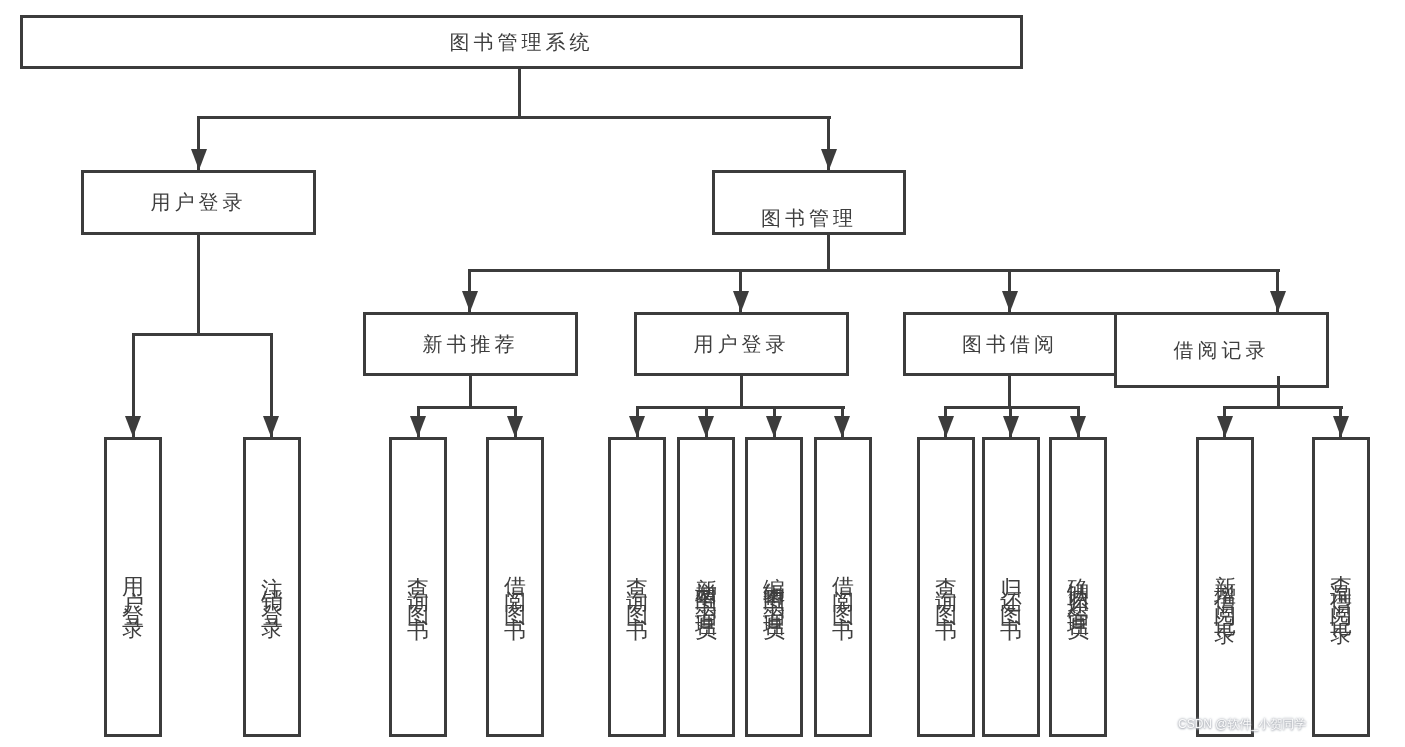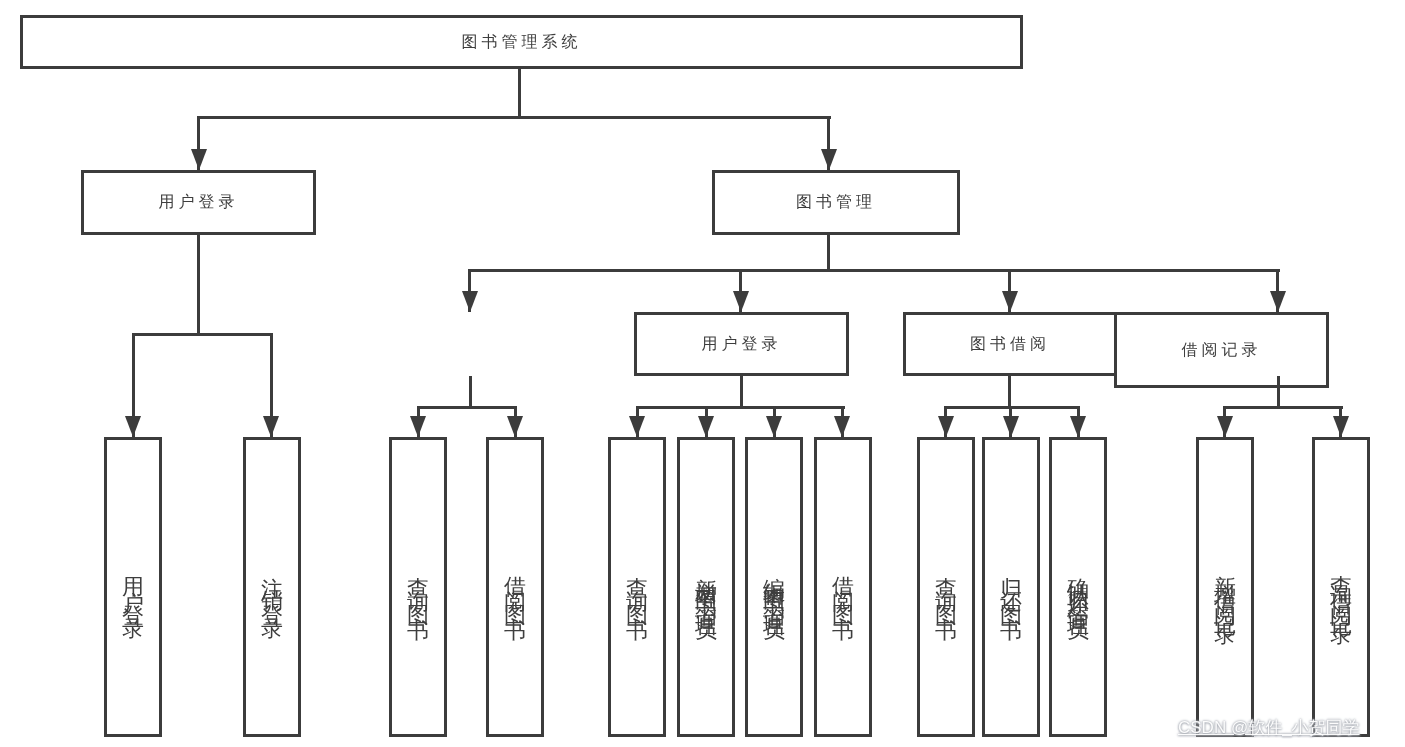--- a/index.html
+++ b/index.html
@@ -6,24 +6,24 @@
   #stage {
     position:relative; width:1405px; height:747px; background:#ffffff;
     font-family:"Liberation Sans", sans-serif; overflow:hidden;
   }
   .box {
     position:absolute; box-sizing:border-box;
     border:3px solid #3c3c3c; background:#ffffff;
     display:flex; align-items:center; justify-content:center;
     color:#3e3e3e;
   }
-  .hbox { font-size:16px; letter-spacing:4px; white-space:nowrap; }
+  .hbox { font-size:20px; letter-spacing:4px; white-space:nowrap; }
   .root  { left:20px;  top:15px;  width:1003px; height:54px; }
   .l2a   { left:81px;  top:170px; width:235px;  height:65px; }
-  .l2b   { left:712px; top:170px; width:248px;  height:65px; }
+  .l2b   { left:712px; top:170px; width:194px;  height:65px;align-items:flex-end; }
   .l3a   { left:363px; top:312px; width:215px;  height:64px; }
   .l3b   { left:634px; top:312px; width:215px;  height:64px; }
   .l3c   { left:903px; top:312px; width:214px;  height:64px; }
   .l3d   { left:1114px;top:312px; width:215px;  height:76px; }
   .leaf  { top:437px; width:58px; height:300px; }
   .vtext {
     writing-mode:vertical-rl; text-orientation:mixed;
     font-size:22px; line-height:1; color:#3e3e3e; white-space:nowrap;
   }
   .ls-lg { letter-spacing:14px; }
@@ -32,24 +32,23 @@
   .hline, .vline { position:absolute; background:#3c3c3c; }
   .hline { height:3px; }
   .vline { width:3px; }
   .arrow {
     position:absolute; width:0; height:0;
     border-left:8px solid transparent; border-right:8px solid transparent;
     border-top:21px solid #3c3c3c;
   }
   .watermark {
     position:absolute; left:1178px; top:716px;
-    font-size:17px; white-space:nowrap;
+    font-size:12px; white-space:nowrap;
     color:rgba(255,255,255,0.95);
     text-shadow:0 0 2px #a9adb5, 0 0 3px #a9adb5, 0 1px 2px #b7bbc2;
-    text-decoration:underline;
   }
 </style>
 </head>
 <body>
 
 <div id="stage">
 
   <div class="box hbox root">
     <span>图书管理系统</span>
   </div>
@@ -79,20 +78,23 @@
   <div class="hline" style="left:469px;top:269px;width:811px;"></div>
   <div class="vline" style="left:468px;top:269px;height:43px;"></div>
   <div class="vline" style="left:739px;top:269px;height:43px;"></div>
   <div class="vline" style="left:1008px;top:269px;height:43px;"></div>
   <div class="vline" style="left:1276px;top:269px;height:43px;"></div>
   <div class="arrow" style="left:462px;top:291px;"></div>
   <div class="arrow" style="left:733px;top:291px;"></div>
   <div class="arrow" style="left:1002px;top:291px;"></div>
   <div class="arrow" style="left:1270px;top:291px;"></div>
 
+  <div class="box hbox l3a">
+    <span>新书推荐</span>
+  </div>
   <div class="box hbox l3b">
     <span>用户登录</span>
   </div>
   <div class="box hbox l3c">
     <span>图书借阅</span>
   </div>
   <div class="box hbox l3d">
     <span>借阅记录</span>
   </div>
 

